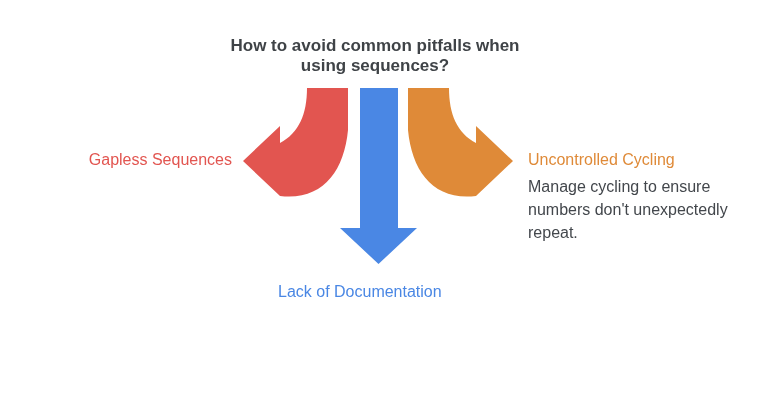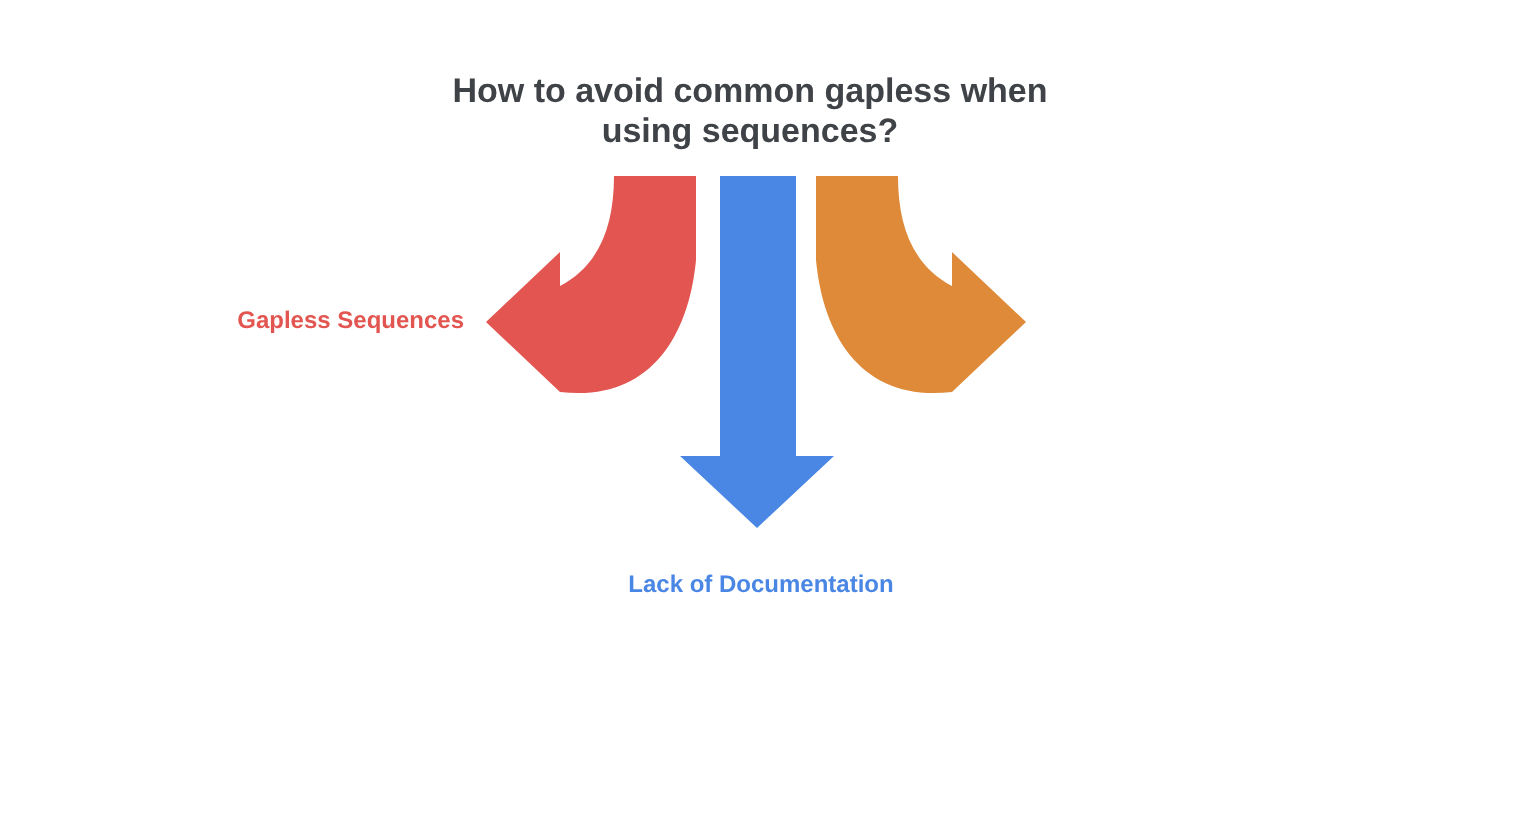--- a/index.html
+++ b/index.html
@@ -44,26 +44,25 @@
   .block-right {
     left: 528px;
     top: 151px;
     width: 228px;
     text-align: left;
   }
   .block-bottom {
     left: 278px;
     top: 283px;
     width: 205px;
-    text-align: center;
   }
   .branch-heading {
-    font-size: 12px;
+    font-size: 16px;
     line-height: 18px;
-    font-weight: bold;
+    font-weight: normal;
   }
   .heading-red    { color: var(--red); }
   .heading-orange { color: var(--orange); }
   .heading-blue   { color: var(--blue); }
   .branch-body {
     margin-top: 6px;
     font-size: 16px;
     line-height: 23px;
     color: var(--body_text);
     white-space: pre-line;
@@ -73,25 +72,31 @@
 <body>
 
 <div class="canvas">
 
   <svg class="arrows-svg" width="768" height="407" viewBox="0 0 768 407">
     <path d="M307 88 C307 114 299 133 280 143 L280 126 L243 161 L280 196 C322 201 344 172 348 130 L348 88 Z" fill="#E25550"></path>
     <path d="M360 88 L398 88 L398 228 L417 228 L378.5 264 L340 228 L360 228 Z" fill="#4A87E4"></path>
     <path d="M449 88 C449 114 457 133 476 143 L476 126 L513 161 L476 196 C434 201 412 172 408 130 L408 88 Z" fill="#DF8A38"></path>
   </svg>
 
-  <div class="title">How to avoid common gapless when
+  <div class="title">How to avoid common pitfalls when
 using sequences?</div>
 
   <div class="block block-left">
     <div class="branch-heading heading-red">Gapless Sequences</div>
   </div>
 
+  <div class="block block-right">
+    <div class="branch-heading heading-orange">Uncontrolled Cycling</div>
+    <div class="branch-body">Manage cycling to ensure
+numbers don't unexpectedly
+repeat.</div>
+  </div>
 
   <div class="block block-bottom">
     <div class="branch-heading heading-blue">Lack of Documentation</div>
   </div>
 
 </div>
 
 </body></html>

